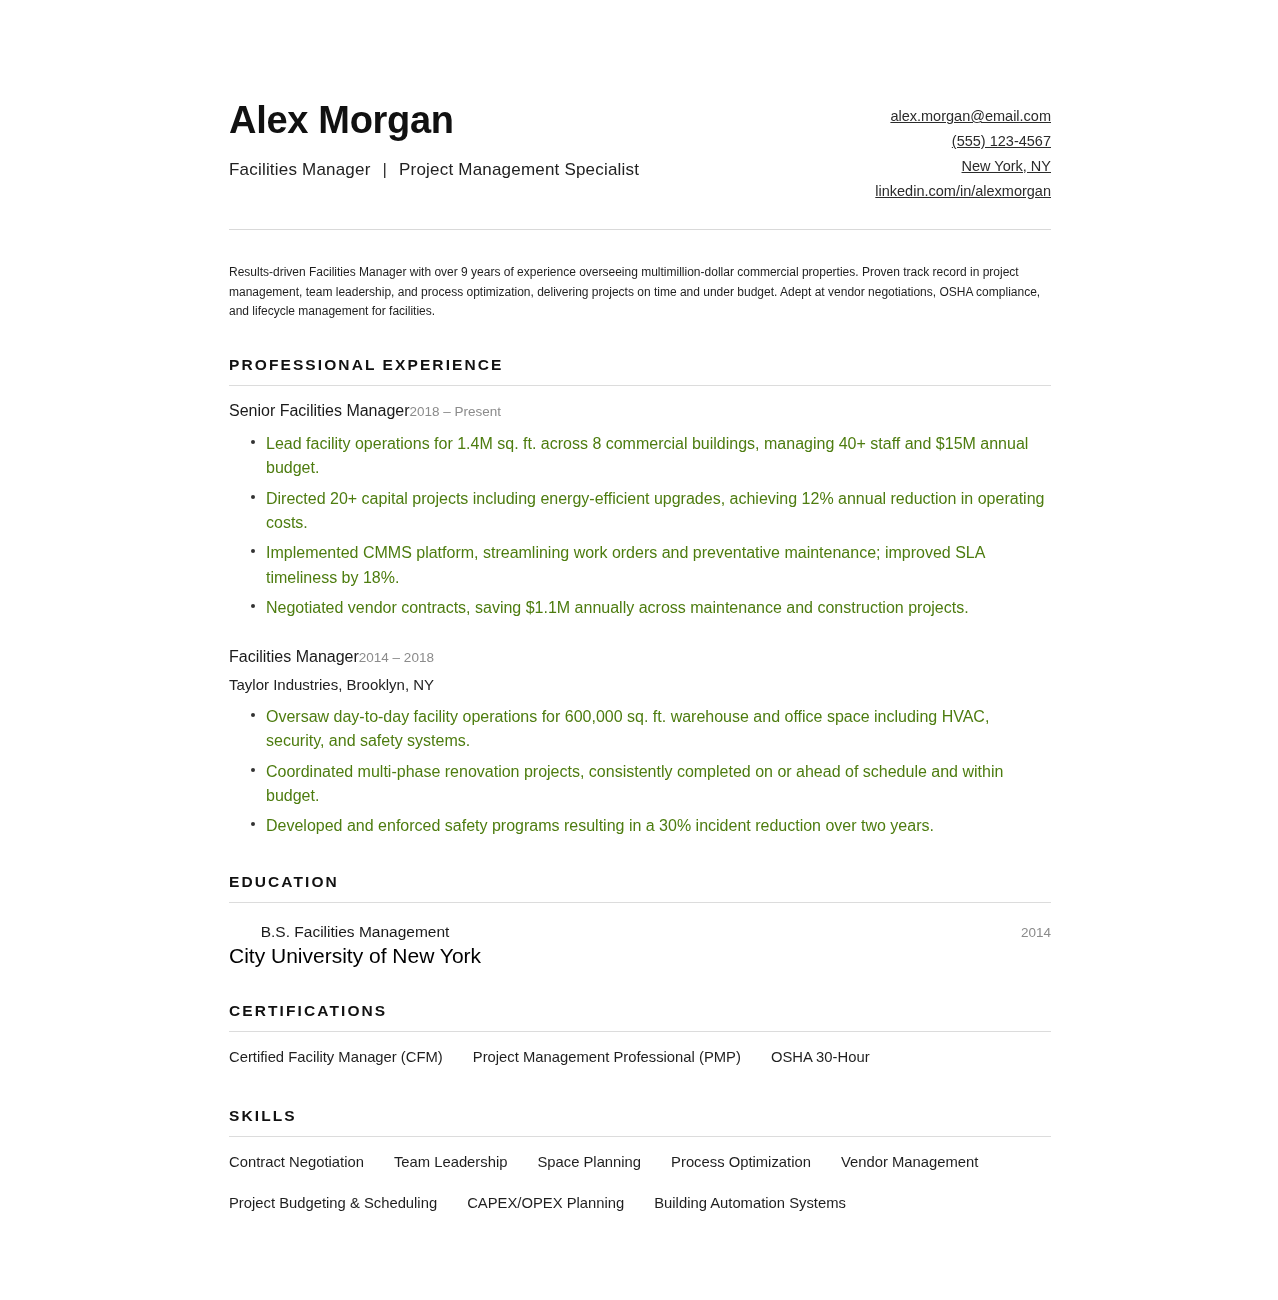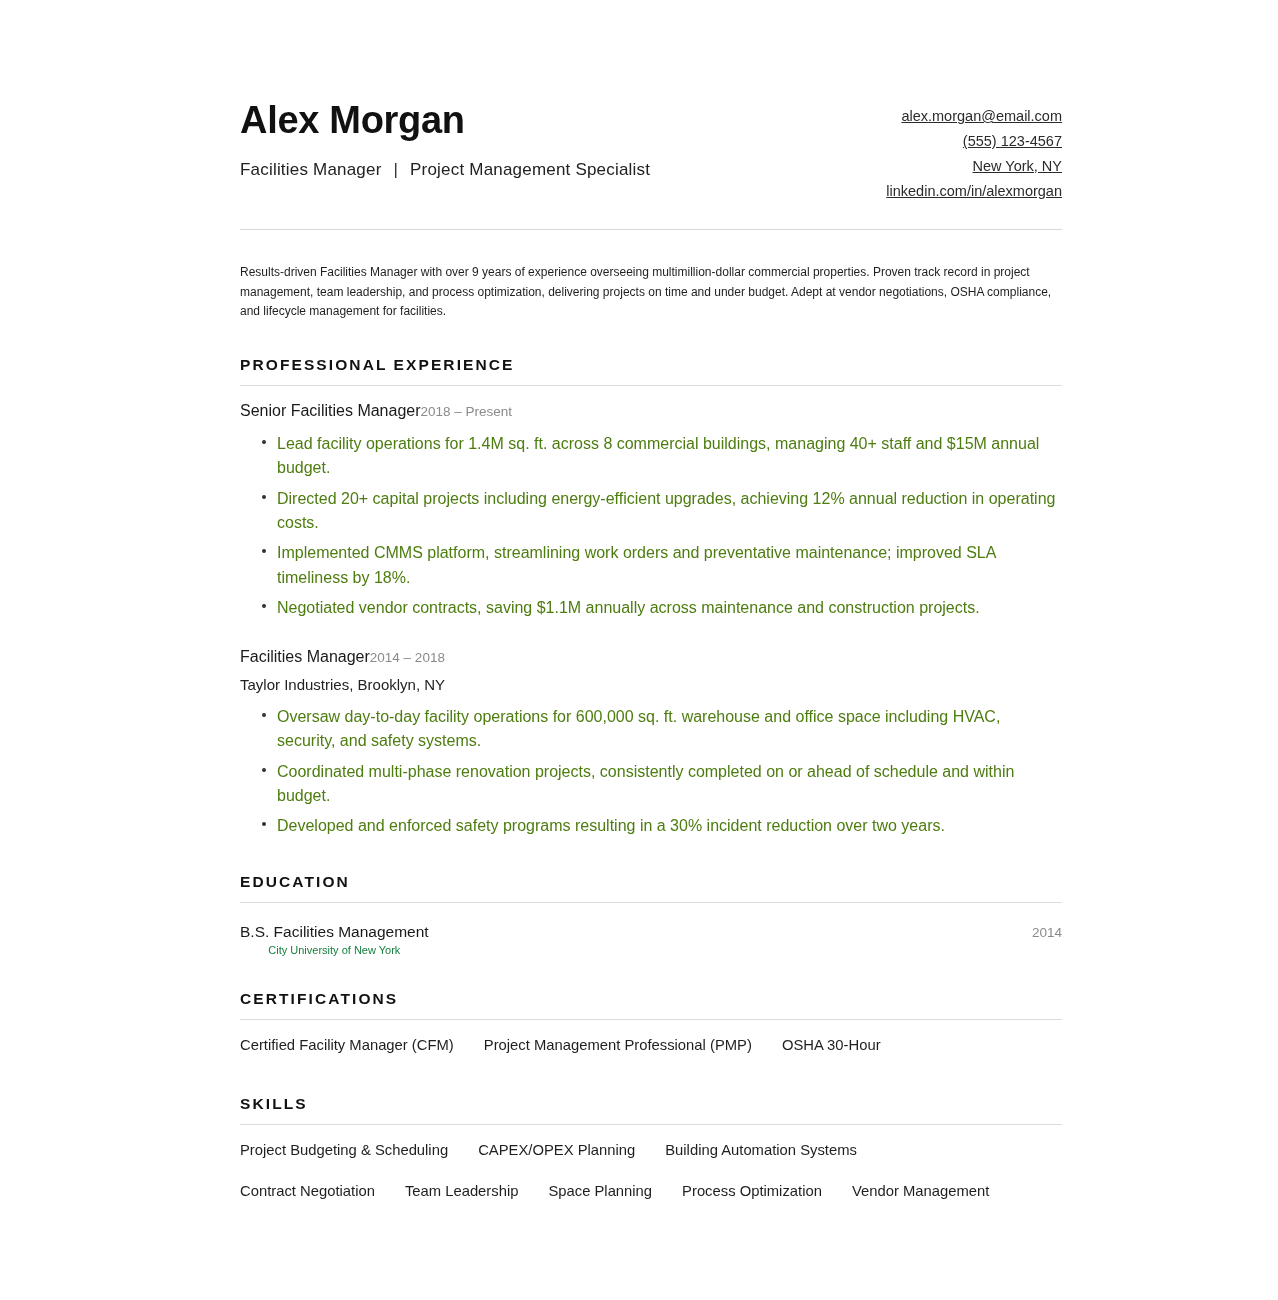--- a/index.html
+++ b/index.html
@@ -16,21 +16,21 @@
   }
   .page {
     position: relative;
     width: 1278px;
     height: 1300px;
     box-sizing: border-box;
     padding: 0;
   }
   .sheet {
     position: absolute;
-    left: 240px;
+    left: 229px;
     top: 0;
     width: 822px;
   }
 
   
   .header {
     display: flex;
     align-items: flex-start;
     justify-content: space-between;
     padding-top: 100px;
@@ -148,22 +148,22 @@
     align-items: baseline;
     justify-content: space-between;
     text-align: center;
   }
   .edu-degree {
     font-size: 15.5px;
     color: #1a1a1a;
     line-height: 1.55;
   }
   .edu-school {
-    font-size: 11px;
-    color: #15803d;
+    font-size: 21px;
+    color: #000000;
   }
   .edu-year {
     font-size: 13.5px;
     color: #8b8b8b;
   }
 
   
   .chips {
     margin-top: 17px;
     display: flex;
@@ -253,28 +253,28 @@
       <div class="chips">
         <span class="chip">Certified Facility Manager (CFM)</span>
         <span class="chip">Project Management Professional (PMP)</span>
         <span class="chip">OSHA 30-Hour</span>
       </div>
     </div>
 
     <div class="section">
       <h2 class="section-title">SKILLS</h2>
       <hr class="section-rule">
-      <div class="chips">
-        <span class="chip">Project Budgeting &amp; Scheduling</span>
-        <span class="chip">CAPEX/OPEX Planning</span>
-        <span class="chip">Building Automation Systems</span>
-      </div>
       <div class="chips row2">
         <span class="chip">Contract Negotiation</span>
         <span class="chip">Team Leadership</span>
         <span class="chip">Space Planning</span>
         <span class="chip">Process Optimization</span>
         <span class="chip">Vendor Management</span>
       </div>
+      <div class="chips">
+        <span class="chip">Project Budgeting &amp; Scheduling</span>
+        <span class="chip">CAPEX/OPEX Planning</span>
+        <span class="chip">Building Automation Systems</span>
+      </div>
     </div>
 
   </div>
 </div>
 
 </body></html>

